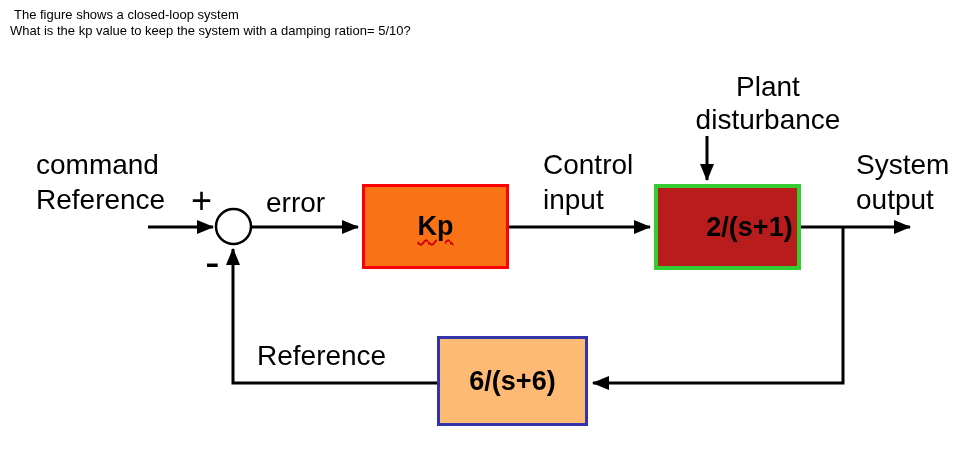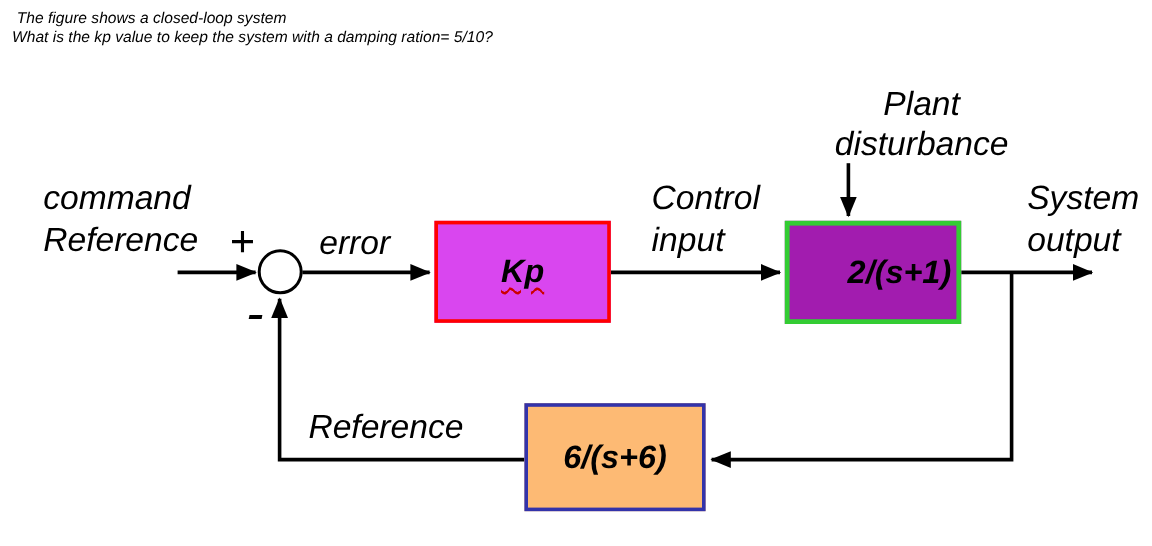--- a/index.html
+++ b/index.html
@@ -7,21 +7,20 @@
     padding: 0;
     background: #ffffff;
     font-family: "Liberation Sans", sans-serif;
   }
   .stage {
     position: relative;
     width: 960px;
     height: 455px;
     background: #ffffff;
     overflow: hidden;
-    font-style: italic;
   }
   .question-line {
     position: absolute;
     font-size: 13px;
     line-height: 16px;
     color: #000000;
     white-space: nowrap;
   }
   .wires {
     position: absolute;
@@ -139,25 +138,25 @@
     <div>disturbance</div>
   </div>
 
   <div class="label" style="left:856px; top:147px;">
     <div>System</div>
     <div>output</div>
   </div>
 
   <div class="label" style="left:257px; top:338px;">Reference</div>
 
-  <div class="block block-controller" style="background-color: #d946ef; border-color: rgb(255, 0, 0);">
+  <div class="block block-controller" style="background-color: #f97316; border-color: rgb(255, 0, 0);">
     <span class="kp-text">Kp</span>
   </div>
 
-  <div class="block block-plant" style="background-color: #a21caf; border-color: rgb(51, 204, 51); padding-left: 44px;">
+  <div class="block block-plant" style="background-color: #b91c1c; border-color: rgb(51, 204, 51); padding-left: 44px;">
     <span>2/(s+1)</span>
   </div>
 
   <div class="block block-feedback" style="background-color: #fdba74; border-color: rgb(51, 51, 170);">
     <span>6/(s+6)</span>
   </div>
 
 </div>
 
 </body></html>

